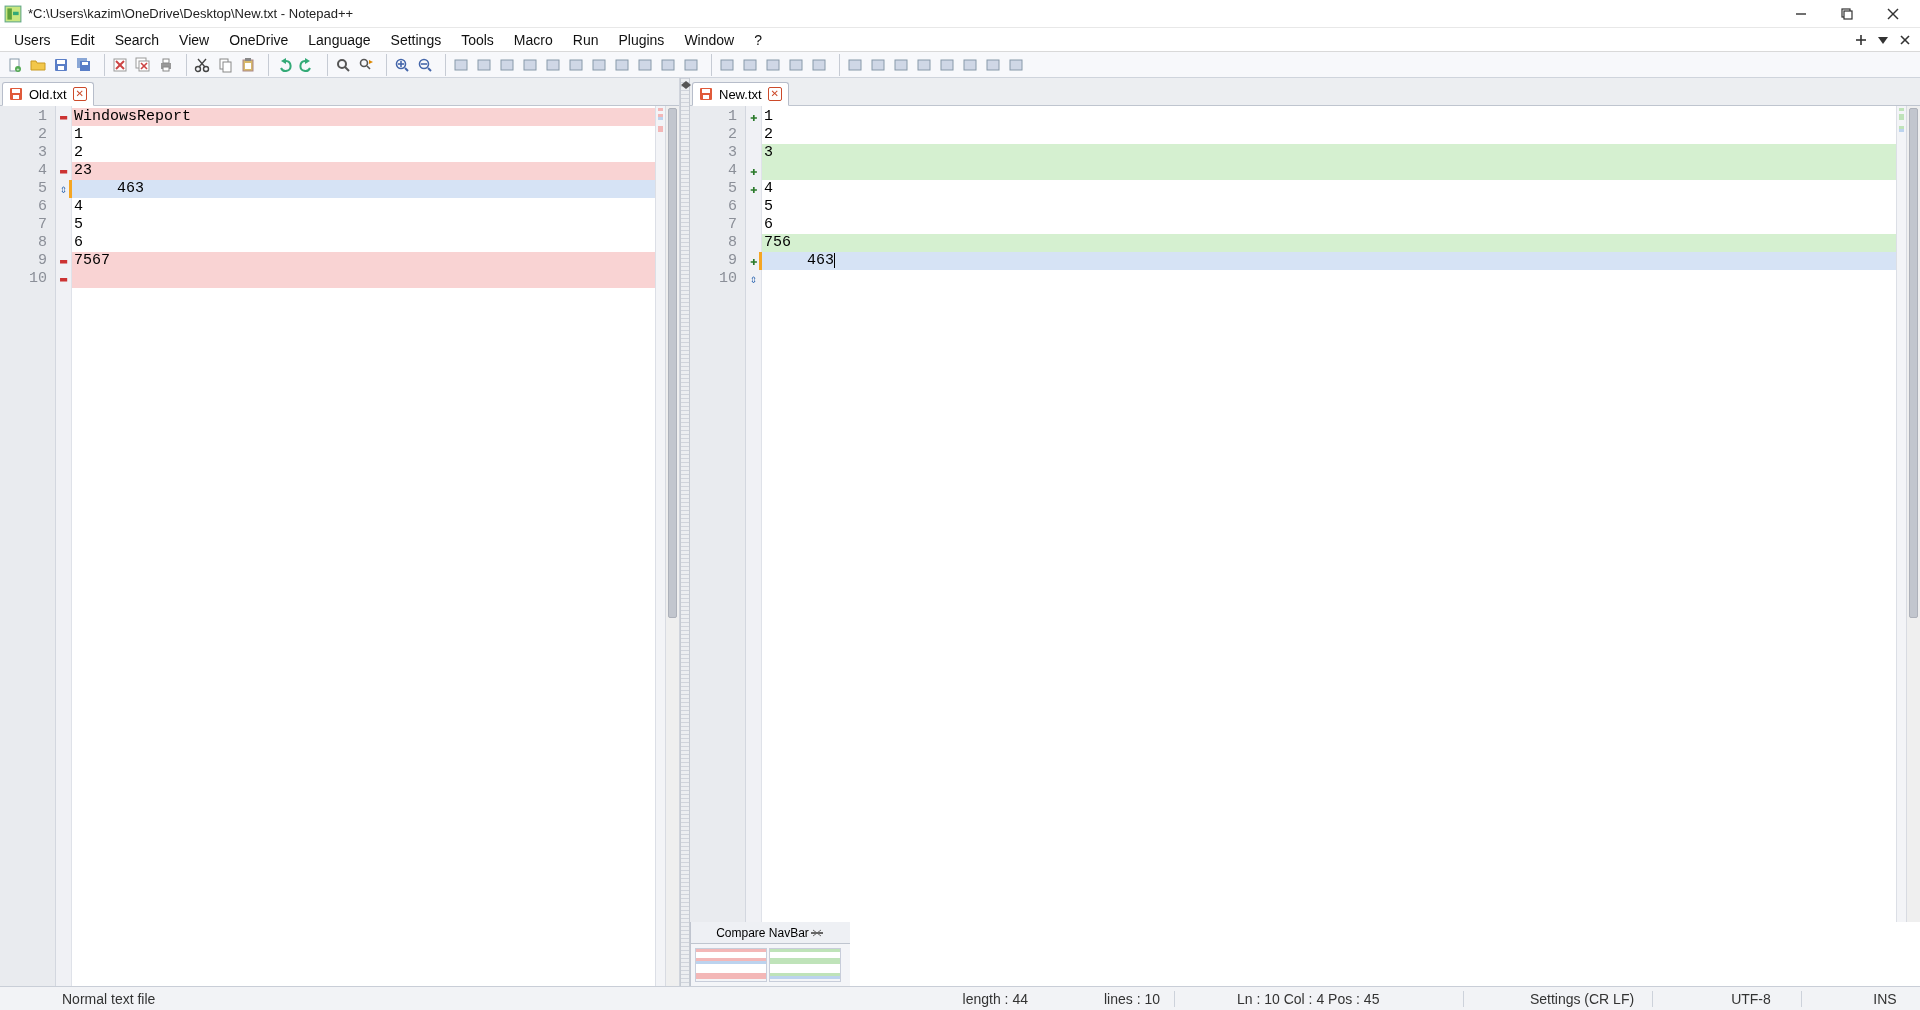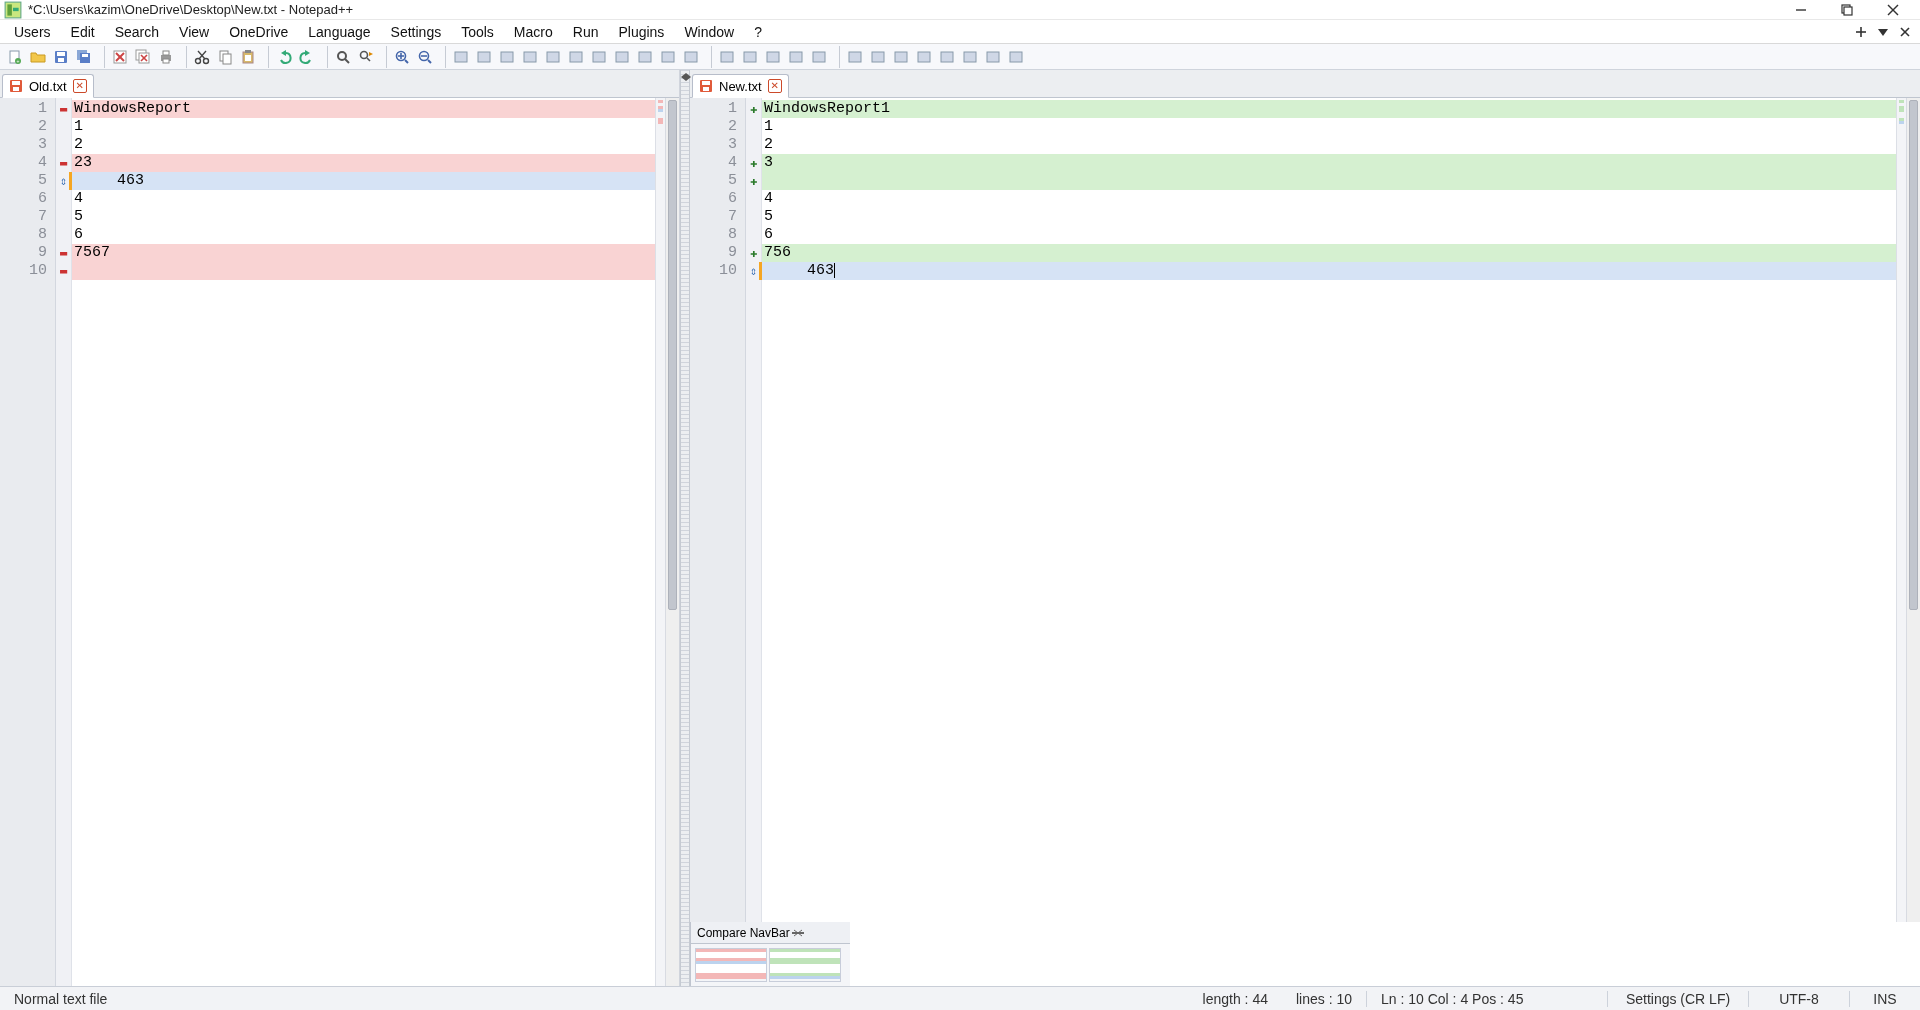--- a/index.html
+++ b/index.html
@@ -8,21 +8,21 @@
     font-size: 13px;
     background: #ffffff;
     width: 1920px;
     height: 1010px;
     overflow: hidden;
     display: flex;
     flex-direction: column;
   }
   
   .titlebar {
-    height: 20px;
+    height: 28px;
     background: #ffffff;
     display: flex;
     align-items: center;
     padding: 0 4px;
     border-bottom: 1px solid #e8e8e8;
   }
   .titlebar .app-icon {
     width: 18px; height: 18px;
     margin-right: 6px;
     display: inline-flex; align-items: center; justify-content: center;
@@ -144,21 +144,21 @@
     border-left: 1px solid #c0c5cf;
     background: #f4f5f8;
     display: flex; flex-direction: column;
   }
   .navpanel .nav-title {
     height: 22px;
     border-bottom: 1px solid #bfc5cf;
     padding: 2px 6px;
     font-size: 12px;
     display: flex; align-items: center;
-    justify-content: flex-start;
+    justify-content: center;
     background: #eef0f4;
   }
   .navpanel .nav-close {
     width: 16px; height: 14px; display: inline-flex; align-items: center; justify-content: center;
     color: #444;
   }
   .nav-mini {
     display: flex; gap: 2px; padding: 4px;
   }
   .mini-col {
@@ -241,21 +241,21 @@
   
   .statusbar {
     height: 24px;
     background: #f2f3f6;
     border-top: 1px solid #c9ced7;
     display: flex;
     align-items: center;
     font-size: 14px;
     color: #333;
   }
-  .sb-cell { padding: 0 14px; }
+  .sb-cell { padding: 0 14px; margin-left: 48px; }
   .sb-sep { width: 1px; height: 16px; background: #cdd2db; }
   .sb-flex { flex: 1; }
   svg { display: block; }
 </style>
 </head>
 <body>
 
 <div class="titlebar">
   <span class="app-icon">
     <svg viewBox="0 0 16 16">
@@ -765,21 +765,20 @@
             <div class="marker"></div>
             <div class="marker"></div>
             <div class="marker">
               <span style="color:#2a7a2a">✚</span>
             </div>
             <div class="marker">
               <span style="color:#3a6fb5">⇕</span>
             </div>
           </div>
         <div class="lines" id="rlines">
-            <div class="line hl-add">WindowsReport1</div>
             <div class="line ">1</div>
             <div class="line ">2</div>
             <div class="line hl-add">3</div>
             <div class="line hl-add"></div>
             <div class="line ">4</div>
             <div class="line ">5</div>
             <div class="line ">6</div>
             <div class="line hl-add">756</div>
             <div class="line hl-mov cur-line">463<span class="caret"></span></div>
           </div>

